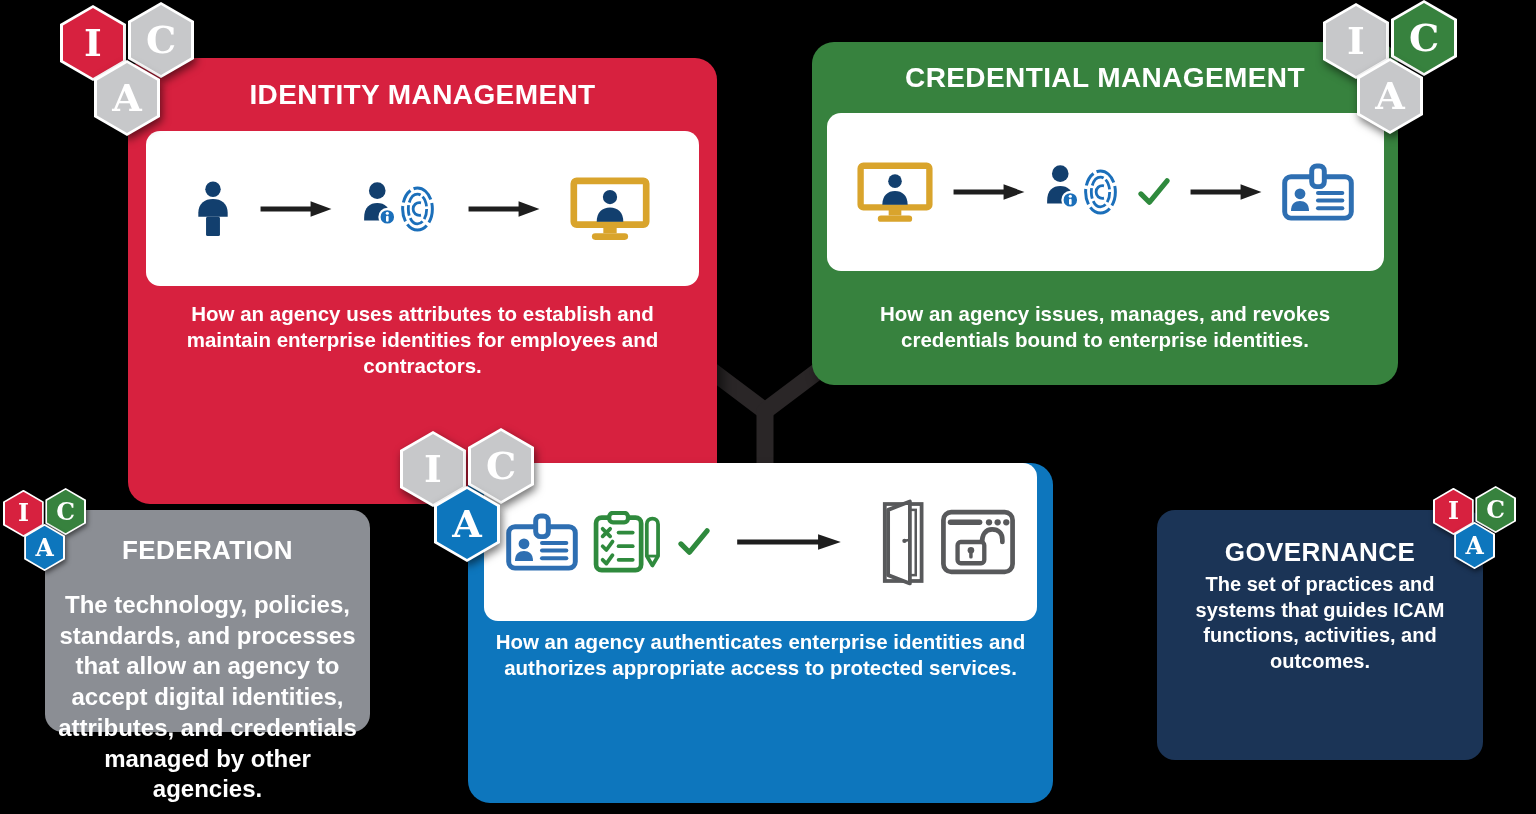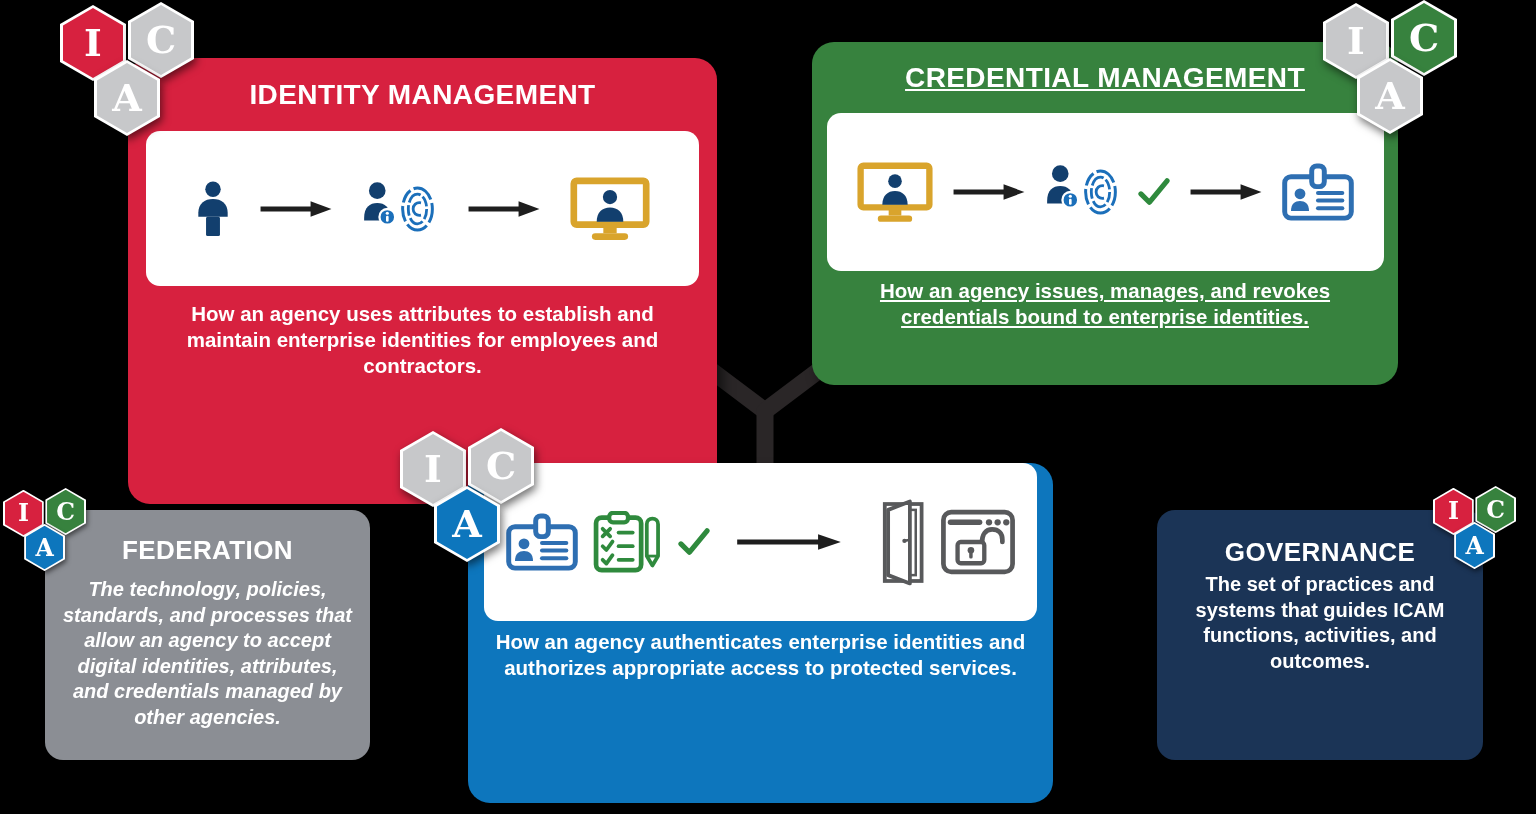--- a/index.html
+++ b/index.html
@@ -28,33 +28,33 @@
         box-shadow:6px 8px 12px rgba(0,0,0,.55);}
   .card-title{display:flex;align-items:center;justify-content:center;font-size:28px;letter-spacing:.4px;color:#fff;}
   .panel{background:#fff;border-radius:14px;margin:0 auto;display:flex;align-items:center;justify-content:center;}
   .card-desc{font-size:20.5px;line-height:1.28;color:#fff;margin-left:auto;margin-right:auto;}
 
   .card.identity{left:128px;top:42px;width:589px;height:446px;background:var(--identity-red);margin-top:16px;}
   .card.identity .card-title{height:73px;}
   .card.identity .panel{width:553px;height:155px;gap:26px;}
   .card.identity .card-desc{margin-top:15px;width:552px;}
 
-  .card.credential{left:812px;top:42px;width:586px;height:343px;background:var(--credential-green);text-decoration:underline;}
+  .card.credential{left:812px;top:42px;width:586px;height:343px;background:var(--credential-green);}
   .card.credential .card-title{height:71px;}
   .card.credential .panel{width:557px;height:158px;gap:17px;}
-  .card.credential .card-desc{margin-top:7px;width:556px;}
+  .card.credential .card-desc{margin-top:30px;width:556px;}
 
   .card.access{left:468px;top:463px;width:585px;height:340px;background:var(--access-blue);}
   .card.access .card-title{height:72px;}
   .card.access .panel{width:553px;height:158px;gap:15px;}
   .card.access .card-desc{margin-top:8px;width:560px;}
 
-  .card.federation{left:45px;top:510px;width:325px;height:250px;border-radius:18px;background:var(--federation-gray);}
+  .card.federation{left:45px;top:510px;width:325px;height:222px;border-radius:18px;background:var(--federation-gray);}
   .card.federation .card-title{height:40px;margin-top:20px;font-size:26px;}
-  .card.federation .card-desc{margin-top:7px;font-size:20px;padding:0 13px;font-style:italic;}
+  .card.federation .card-desc{margin-top:20px;font-size:24px;padding:0 13px;}
 
   .card.governance{left:1157px;top:510px;width:326px;height:250px;border-radius:18px;background:var(--governance-navy);}
   .card.governance .card-title{height:40px;margin-top:22px;font-size:26px;}
   .card.governance .card-desc{font-size:20px;padding:0 18px;}
 
   
   .cluster{position:absolute;width:140px;height:136px;z-index:5;}
   .cluster.small{transform:scale(0.62);transform-origin:top left;}
   .hex{position:absolute;width:66px;height:76px;filter:drop-shadow(2px 4px 4px rgba(0,0,0,.55));}
   .hex-shape{width:100%;height:100%;background:#fff;position:relative;

